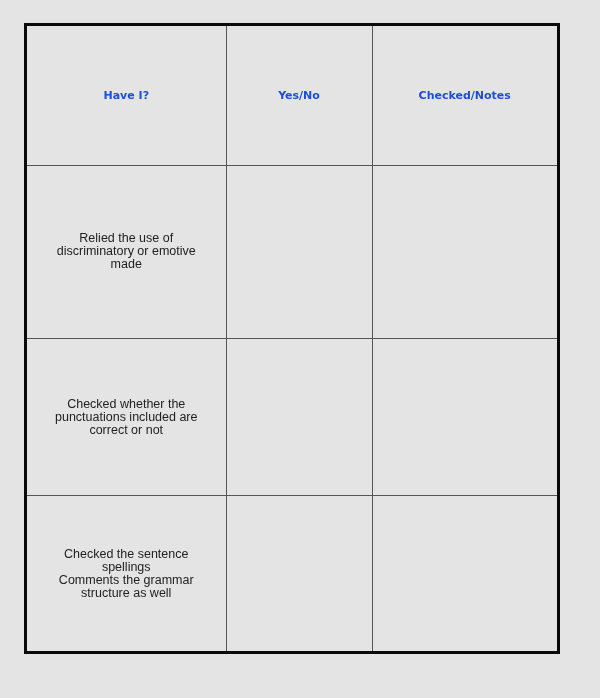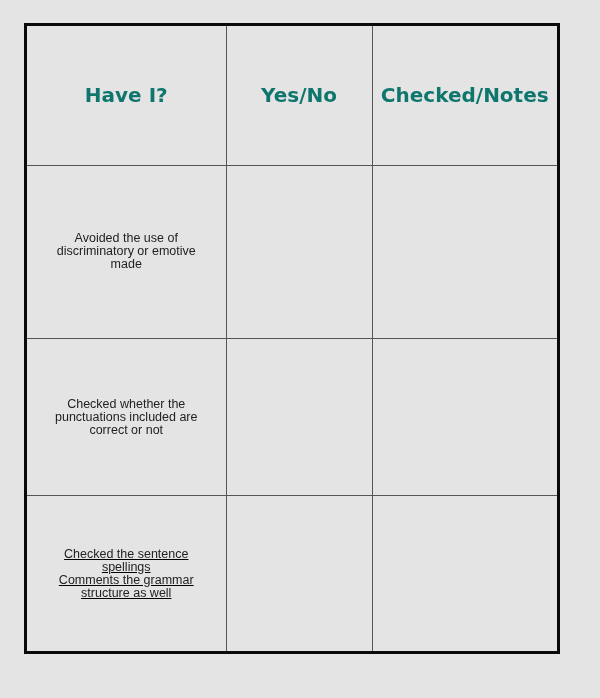--- a/index.html
+++ b/index.html
@@ -39,37 +39,37 @@
     table.checklist tr:first-child th { border-top: none; }
     table.checklist tr:last-child td { border-bottom: none; }
     table.checklist tr > *:first-child { border-left: none; }
     table.checklist tr > *:last-child { border-right: none; }
     table.checklist col.c1 { width: 199px; }
     table.checklist col.c2 { width: 146px; }
     table.checklist col.c3 { width: auto; }
     th {
       font-family: "DejaVu Sans", sans-serif;
       font-weight: bold;
-      font-size: 20px;
-      color: #0f766e;
+      font-size: 11px;
+      color: #1d4ed8;
       letter-spacing: 0px;
     }
     td.item {
       font-family: "Liberation Sans", sans-serif;
       font-size: 12.5px;
       line-height: 13px;
       color: #222222;
     }
     td.item .line { display: block; }
     tr.h { height: 70px; }
     tr.r1 { height: 73px; }
     tr.r2 { height: 78px; }
     tr.r3 { height: 87px; }
     tr.r4 { height: 79px; }
-    tr.r5 { height: 78px; text-decoration: underline; }
+    tr.r5 { height: 78px; }
     tr.r6 { height: 77px; }
     tr.r7 { height: 84px; }
     td.blank { }
   </style>
 </head>
 <body>
 
 <div class="sheet">
   <table class="checklist">
     <colgroup>
@@ -81,21 +81,21 @@
         <tr class="h">
       <th>Have I?</th>
       <th>Yes/No</th>
       <th>Checked/Notes</th>
     </tr>
 
 
 
     <tr class="r3">
       <td class="item">
-        <span class="line">Avoided the use of</span>
+        <span class="line">Relied the use of</span>
         <span class="line">discriminatory or emotive</span>
         <span class="line">made</span>
       </td>
       <td class="blank"></td>
       <td class="blank"></td>
     </tr>
 
     <tr class="r4">
       <td class="item">
         <span class="line">Checked whether the</span>

